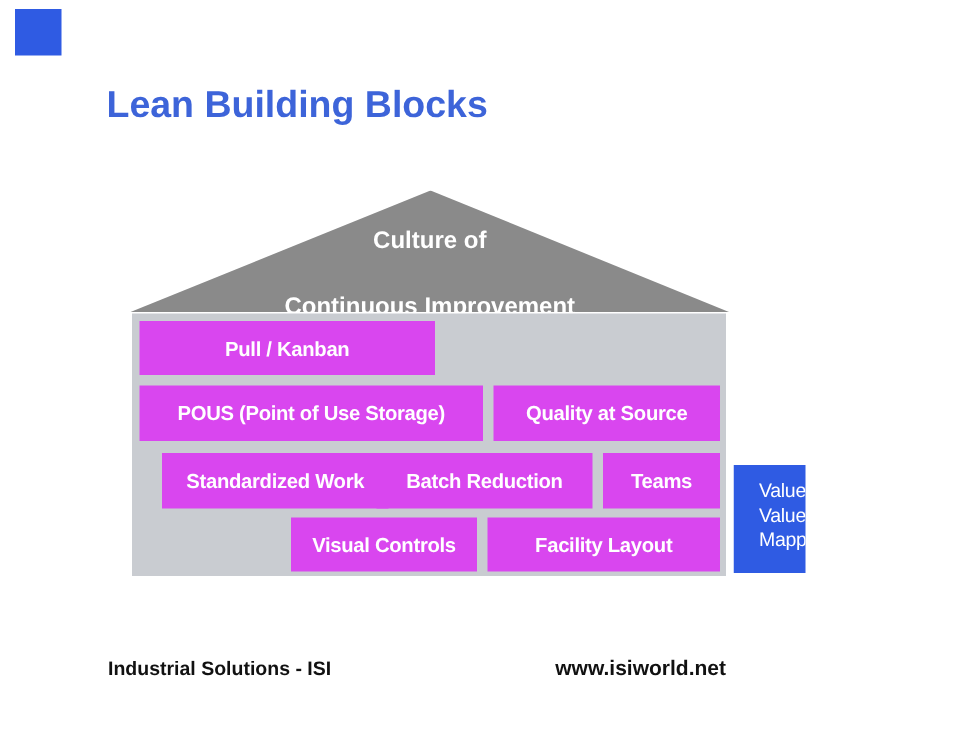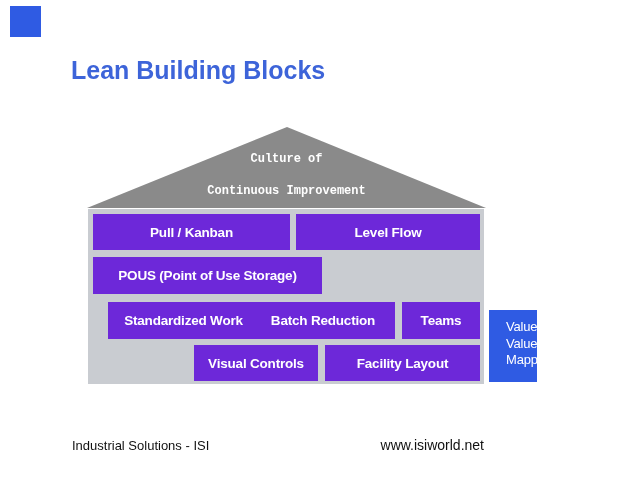--- a/index.html
+++ b/index.html
@@ -8,36 +8,36 @@
     font-family:"Liberation Sans","DejaVu Sans",sans-serif;
   }
   #brand-square{position:absolute;left:10px;top:6px;width:31px;height:31px;background:#2F5BE3;}
   #page-title{
     position:absolute;left:71px;top:56px;width:420px;
     font-size:25px;font-weight:bold;color:#3D64D9;letter-spacing:0px;
   }
   .roof-svg{position:absolute;left:87px;top:127px;width:399px;height:81px;display:block;}
   .roof-label{
     position:absolute;left:87px;width:399px;text-align:center;color:#ffffff;
-    font-weight:bold;font-size:12px;white-space:nowrap;font-family:Liberation Mono, monospace;
+    font-weight:bold;font-size:16px;white-space:nowrap;
   }
   #roof-line1{top:152px;}
-  #roof-line2{top:184px;}
+  #roof-line2{top:196px;}
   #house-panel{position:absolute;left:88px;top:209px;width:396px;height:175px;background:#C9CCD1;}
   .blk{
-    position:absolute;background:#6d28d9;color:#ffffff;font-weight:bold;font-size:13.5px;
+    position:absolute;background:#d946ef;color:#ffffff;font-weight:bold;font-size:13.5px;
     display:flex;align-items:center;justify-content:center;white-space:nowrap;
     letter-spacing:-0.2px;
   }
   #vsm-svg{position:absolute;left:489px;top:310px;width:80px;height:72px;display:block;}
   #vsm-label{
     position:absolute;left:506px;top:319px;width:74px;color:#ffffff;font-weight:normal;
     font-size:13px;line-height:16.5px;letter-spacing:-0.2px;
   }
-  .footer-text{position:absolute;font-weight:normal;color:#111111;white-space:nowrap;text-align:center;}
+  .footer-text{position:absolute;font-weight:bold;color:#111111;white-space:nowrap;text-align:center;}
   #footer-company{left:72px;top:438px;font-size:13px;}
   #footer-url{right:53px;top:437px;font-size:14px;}
 </style>
 </head>
 <body>
 
 <div id="slide">
 
   <div id="brand-square"></div>
 
@@ -45,23 +45,23 @@
 
   <svg class="roof-svg" viewBox="0 0 399 81">
     <polygon points="200,0 399,81 0,81" fill="#8A8A8A"></polygon>
   </svg>
   <div class="roof-label" id="roof-line1">Culture of</div>
   <div class="roof-label" id="roof-line2">Continuous Improvement</div>
 
   <div id="house-panel"></div>
 
   <div class="blk" style="left:93px;top:214px;width:197px;height:36px">Pull / Kanban</div>
-  <div class="blk" style="left:296px;top:214px;width:184px;height:36px">Level Flow</div>
 
   <div class="blk" style="left:93px;top:257px;width:229px;height:37px">POUS (Point of Use Storage)</div>
+  <div class="blk" style="left:329px;top:257px;width:151px;height:37px">Quality at Source</div>
 
   <div class="blk" style="left:108px;top:302px;width:151px;height:37px">Standardized Work</div>
   <div class="blk" style="left:251px;top:302px;width:144px;height:37px">Batch Reduction</div>
   <div class="blk" style="left:402px;top:302px;width:78px;height:37px">Teams</div>
 
   <div class="blk" style="left:325px;top:345px;width:155px;height:36px">Facility Layout</div>
   <div class="blk" style="left:194px;top:345px;width:124px;height:36px">Visual Controls</div>
 
   <svg id="vsm-svg" viewBox="0 0 80 72">
     <polygon points="0,0 49,0 49,9 74,9 74,47 80,47 80,72 0,72" fill="#2F5BE3"></polygon>

